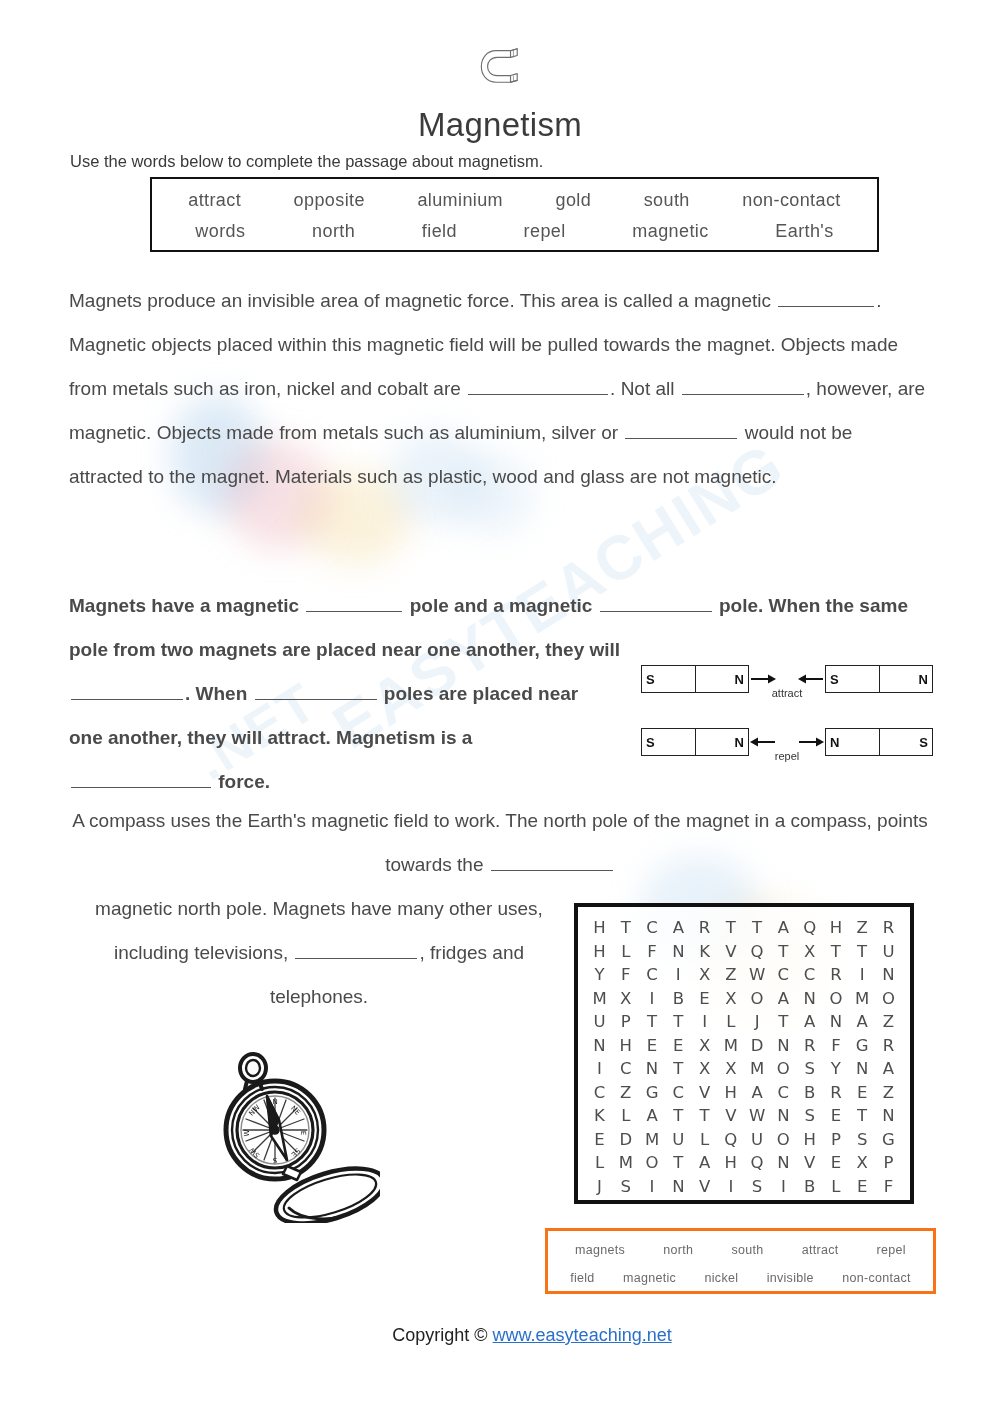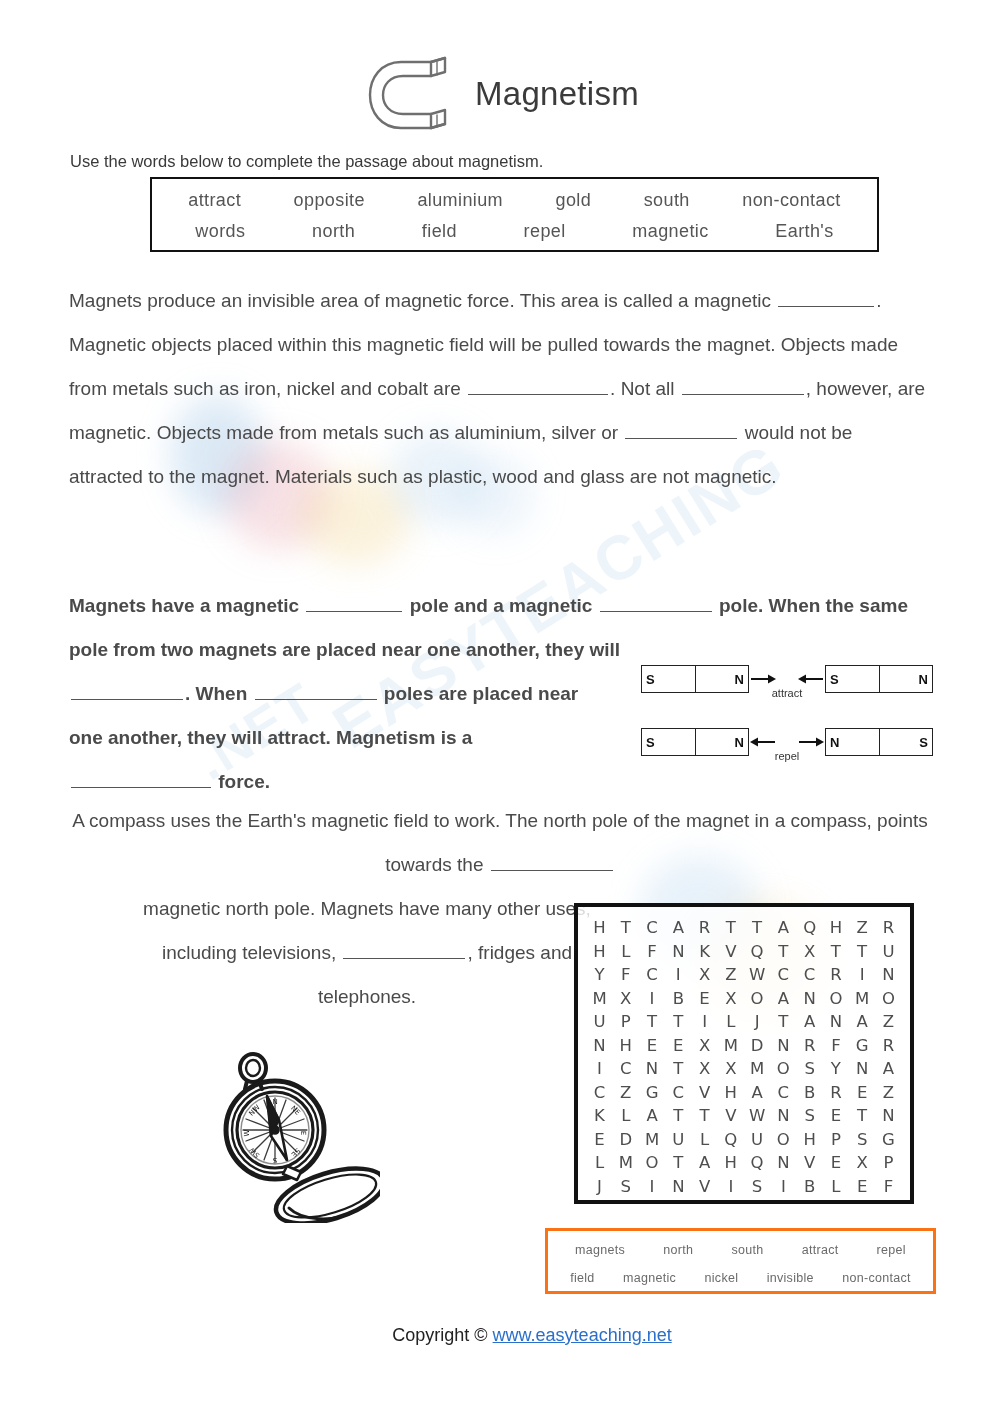--- a/index.html
+++ b/index.html
@@ -51,20 +51,21 @@
   
   #header {
     position: absolute;
     left: 0; top: 44px;
     width: 1000px;
     height: 100px;
     display: flex;
     align-items: center;
     justify-content: center;
     gap: 18px;
+    flex-direction: column;
   }
   #magnet-icon { width: 96px; height: 92px; display: block; }
   #page-title {
     font-size: 33px;
     font-weight: 400;
     color: #3b3b3b;
     letter-spacing: 0.3px;
   }
 
   
@@ -370,21 +371,21 @@
       </div>
     </div>
 
   </div>
 
   <div class="passage" id="para-3">
     <div style="width:862px;">
       <span>A compass uses the Earth's magnetic field to work. The north pole of the magnet in a compass, points towards the</span>
       <span class="blank b-lg"></span>
     </div>
-    <div style="width:500px;margin-left:48px;">
+    <div style="width:500px;">
       <span>magnetic north pole. Magnets have many other uses, including televisions,</span>
       <span class="blank b-lg"></span><span>, fridges and telephones.</span>
     </div>
   </div>
 
   <svg id="compass" viewBox="0 0 175 175">
     <g fill="none" stroke="#1a1a1a" stroke-linecap="round" stroke-linejoin="round">
 
       <ellipse cx="48" cy="20" rx="13" ry="14" stroke-width="4"></ellipse>
       <ellipse cx="48" cy="20" rx="7" ry="8" stroke-width="2.4"></ellipse>

